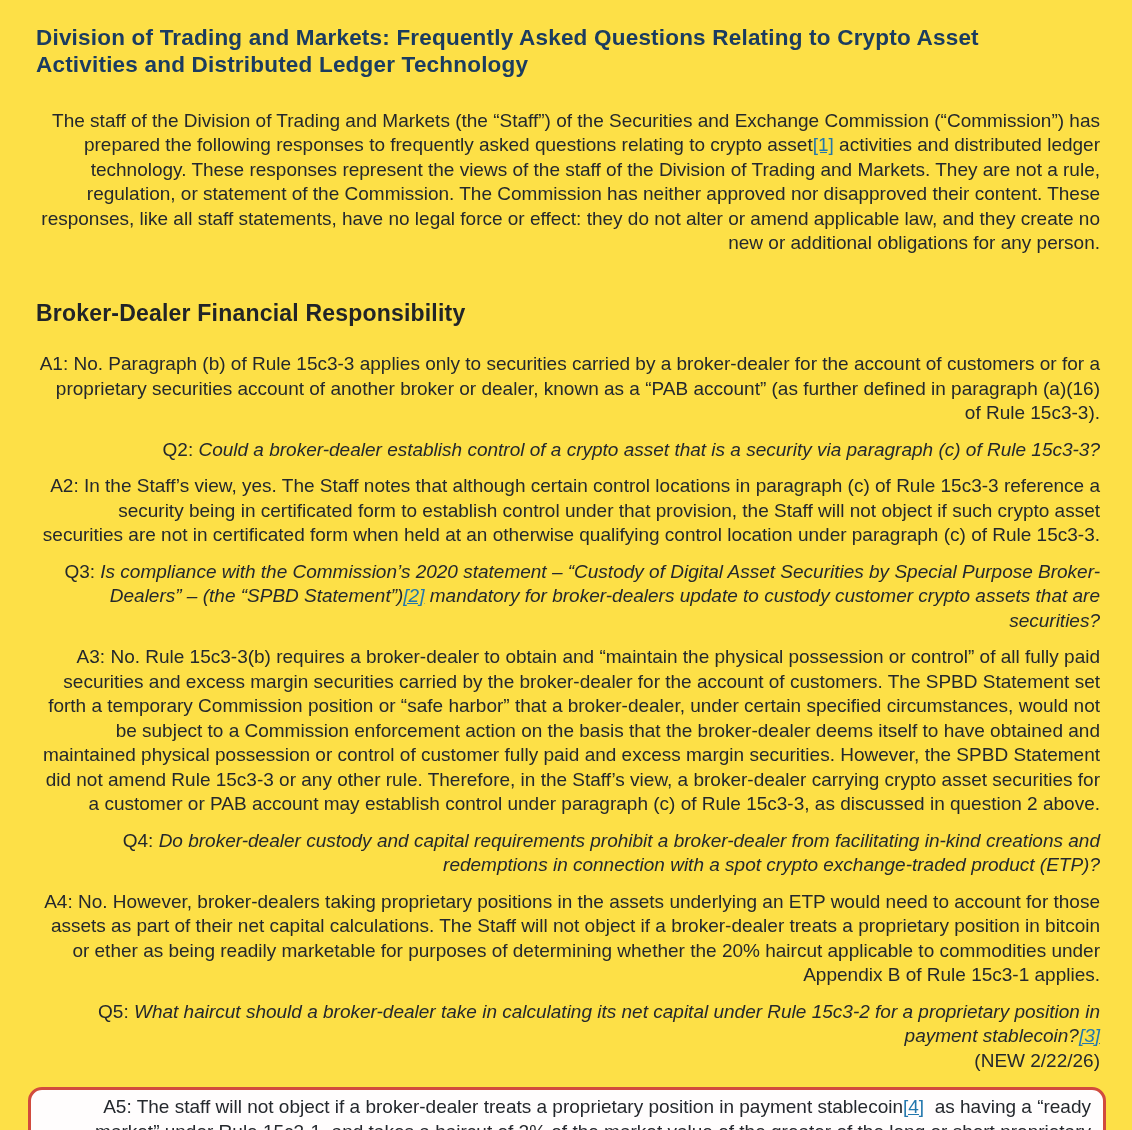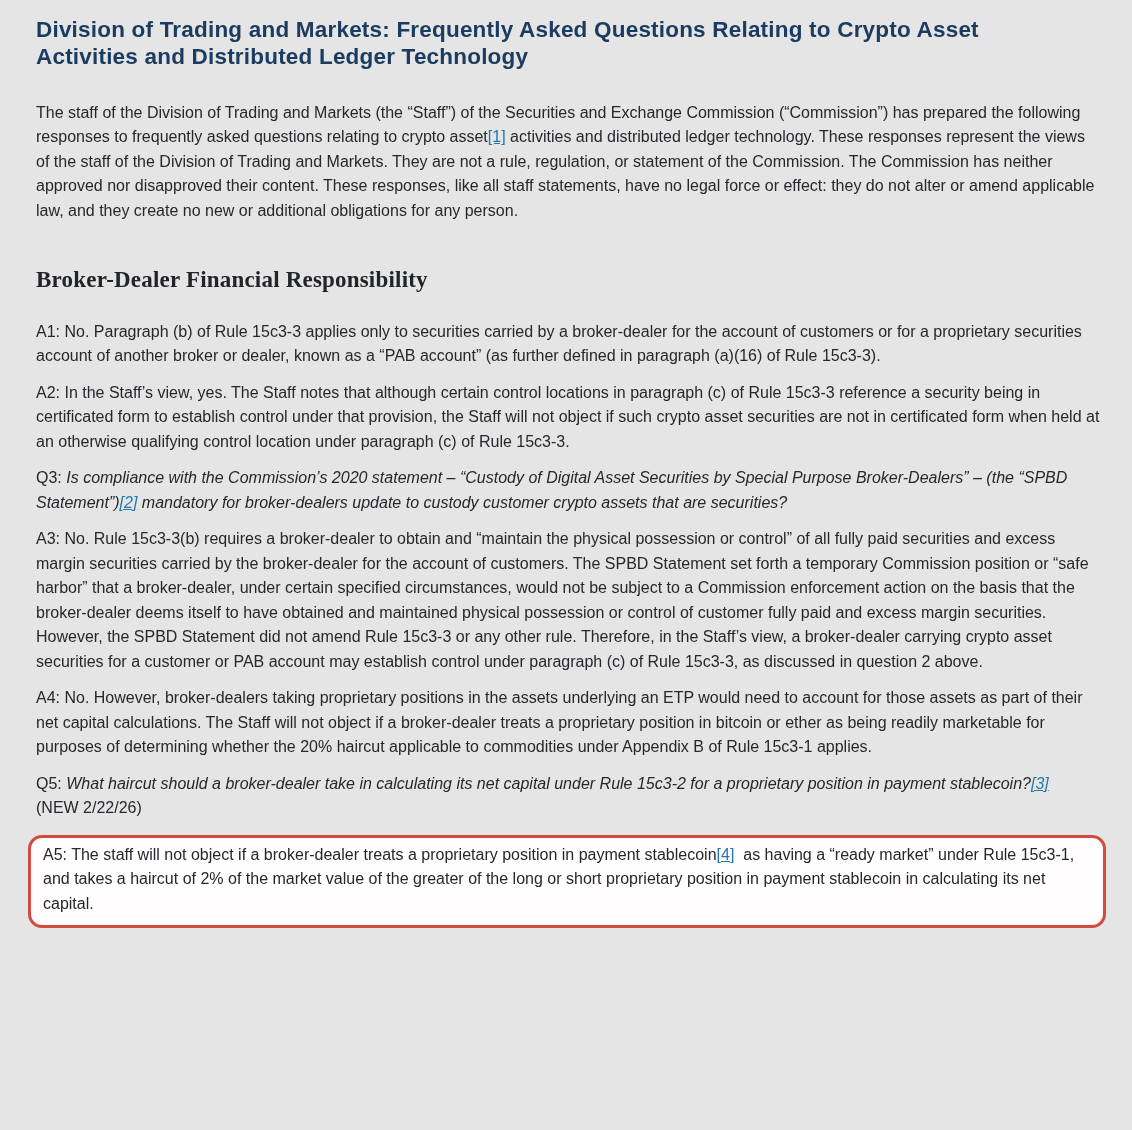--- a/index.html
+++ b/index.html
@@ -1,48 +1,48 @@
 <!DOCTYPE html>
 <html><head>
 <meta charset="utf-8">
 <style>
   * { box-sizing: border-box; }
   html, body { margin: 0; padding: 0; background: #ffffff; }
   .page {
     width: 1132px;
     height: 1130px;
-    padding: 16px 32px 0 36px;
+    padding: 24px 32px 0 36px;
     font-family: "Liberation Sans", sans-serif;
     color: #24282d;
-    background: #e5e5e5;
+    background: #fde047;
     overflow: hidden;
   }
   h1.title {
     margin: 0 0 30px 0;
     max-width: 990px;
     font-size: 22.5px;
     line-height: 1.22;
     font-weight: bold;
     color: #1b3c60;
     letter-spacing: 0.2px;
   }
   h2.section {
     margin: 44px 0 26px 0;
     font-size: 23px;
     line-height: 1.15;
     font-weight: bold;
     color: #212428;
     letter-spacing: 0.2px;
-    font-family: Liberation Serif, serif;
   }
   p.body, p.qa {
     margin: 0 0 12px 0;
-    font-size: 16px;
+    font-size: 19px;
     line-height: 24.5px;
     max-width: 1064px;
+    text-align: right;
   }
   .it { font-style: italic; }
   a.fn {
     color: #2277ad;
     text-decoration: underline;
     cursor: pointer;
   }
   a.fn.it { font-style: italic; }
   .suffix-line { display: block; font-style: normal; }
   .a5box {
@@ -64,30 +64,34 @@
 
   <p class="body"><span>The staff of the Division of Trading and Markets (the “Staff”) of the Securities and Exchange Commission (“Commission”) has prepared the following responses to frequently asked questions relating to crypto asset</span><a class="fn">[1]</a><span> activities and distributed ledger technology. These responses represent the views of the staff of the Division of Trading and Markets. They are not a rule, regulation, or statement of the Commission. The Commission has neither approved nor disapproved their content. These responses, like all staff statements, have no legal force or effect: they do not alter or amend applicable law, and they create no new or additional obligations for any person.</span></p>
 
 
   <h2 class="section">Broker-Dealer Financial Responsibility</h2>
 
 
   <p class="qa"><span>A1:</span>
     <span>No. Paragraph (b) of Rule 15c3-3 applies only to securities carried by a broker-dealer for the account of customers or for a proprietary securities account of another broker or dealer, known as a “PAB account” (as further defined in paragraph (a)(16) of Rule 15c3-3).</span></p>
 
+  <p class="qa"><span>Q2:</span>
+    <span class="it">Could a broker-dealer establish control of a crypto asset that is a security via paragraph (c) of Rule 15c3-3?</span></p>
 
   <p class="qa"><span>A2:</span>
     <span>In the Staff’s view, yes. The Staff notes that although certain control locations in paragraph (c) of Rule 15c3-3 reference a security being in certificated form to establish control under that provision, the Staff will not object if such crypto asset securities are not in certificated form when held at an otherwise qualifying control location under paragraph (c) of Rule 15c3-3.</span></p>
 
   <p class="qa"><span>Q3:</span>
     <span class="it">Is compliance with the Commission’s 2020 statement – “Custody of Digital Asset Securities by Special Purpose Broker-Dealers” – (the “SPBD Statement”)</span><a class="fn it">[2]</a><span class="it"> mandatory for broker-dealers update to custody customer crypto assets that are securities?</span></p>
 
   <p class="qa"><span>A3:</span>
     <span>No. Rule 15c3-3(b) requires a broker-dealer to obtain and “maintain the physical possession or control” of all fully paid securities and excess margin securities carried by the broker-dealer for the account of customers. The SPBD Statement set forth a temporary Commission position or “safe harbor” that a broker-dealer, under certain specified circumstances, would not be subject to a Commission enforcement action on the basis that the broker-dealer deems itself to have obtained and maintained physical possession or control of customer fully paid and excess margin securities. However, the SPBD Statement did not amend Rule 15c3-3 or any other rule. Therefore, in the Staff’s view, a broker-dealer carrying crypto asset securities for a customer or PAB account may establish control under paragraph (c) of Rule 15c3-3, as discussed in question 2 above.</span></p>
 
+  <p class="qa"><span>Q4:</span>
+    <span class="it">Do broker-dealer custody and capital requirements prohibit a broker-dealer from facilitating in-kind creations and redemptions in connection with a spot crypto exchange-traded product (ETP)?</span></p>
 
   <p class="qa"><span>A4:</span>
     <span>No. However, broker-dealers taking proprietary positions in the assets underlying an ETP would need to account for those assets as part of their net capital calculations. The Staff will not object if a broker-dealer treats a proprietary position in bitcoin or ether as being readily marketable for purposes of determining whether the 20% haircut applicable to commodities under Appendix B of Rule 15c3-1 applies.</span></p>
 
   <p class="qa"><span>Q5:</span>
     <span class="it">What haircut should a broker-dealer take in calculating its net capital under Rule 15c3-2 for a proprietary position in payment stablecoin?</span><a class="fn it">[3]</a><span class="suffix-line">(NEW 2/22/26)</span></p>
 
   <div class="a5box">
     <p class="qa"><span>A5:</span>
       <span>The staff will not object if a broker-dealer treats a proprietary position in payment stablecoin</span><a class="fn">[4]</a><span>&nbsp; as having a “ready market” under Rule 15c3-1, and takes a haircut of 2% of the market value of the greater of the long or short proprietary position in payment stablecoin in calculating its net capital.</span></p>

